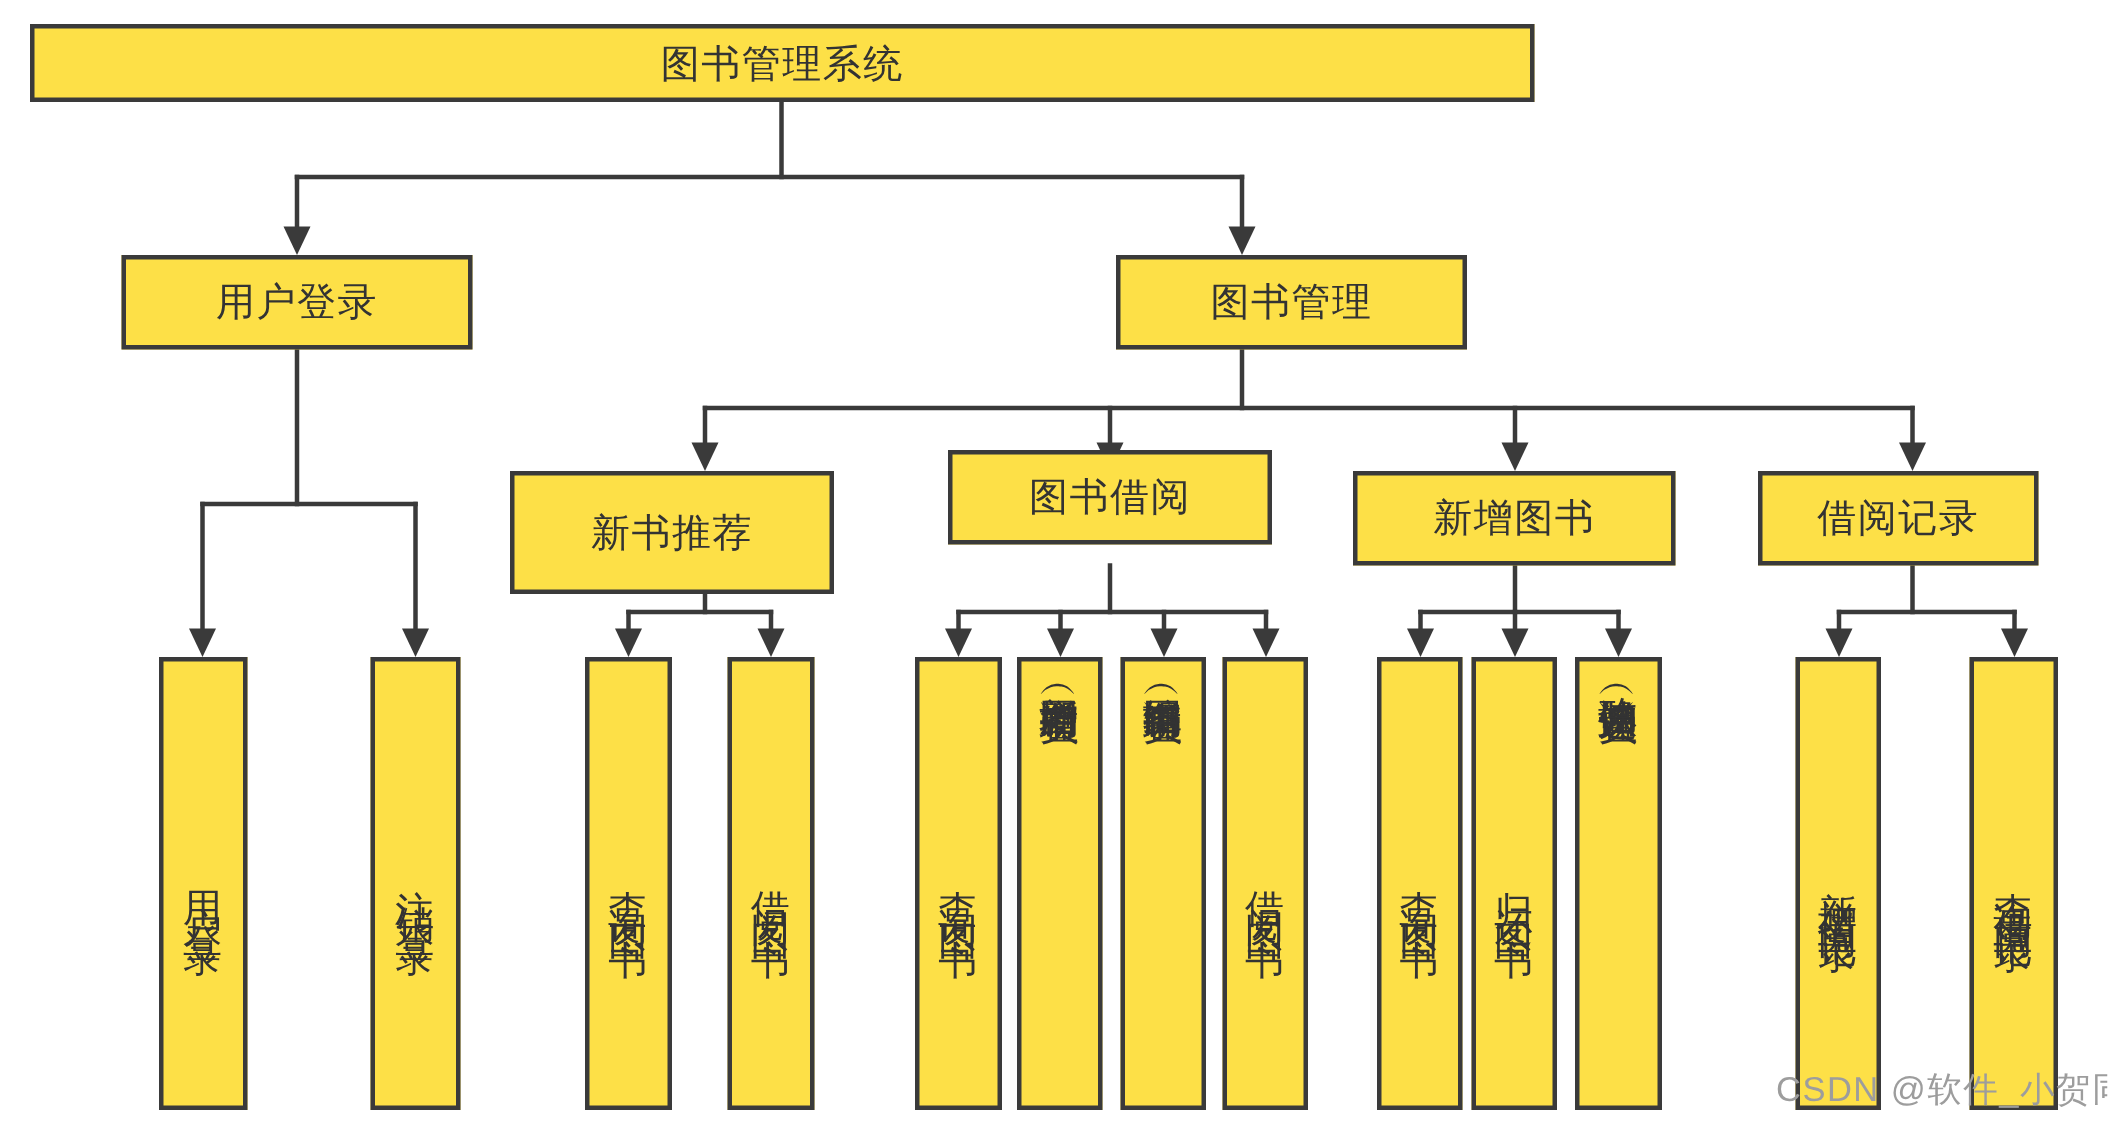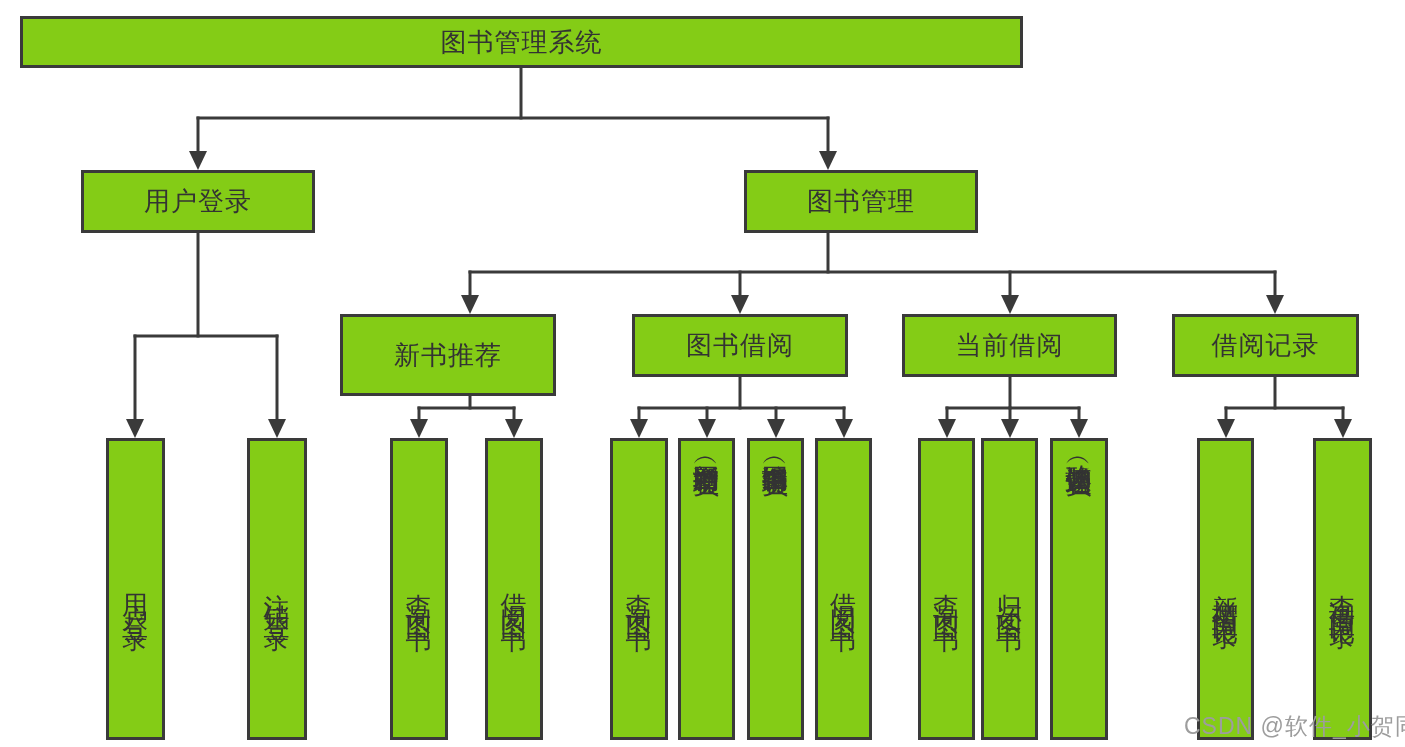--- a/index.html
+++ b/index.html
@@ -18,21 +18,21 @@
   #edges {
     position: absolute;
     left: 0; top: 0;
     width: 1405px;
     height: 747px;
     z-index: 1;
   }
   .node {
     position: absolute;
     box-sizing: border-box;
-    background: #84cc16;
+    background: #fde047;
     border: 3px solid #3a3a3a;
     display: flex;
     align-items: center;
     justify-content: center;
     z-index: 2;
     color: #333333;
   }
   .hnode span {
     font-size: 26px;
     letter-spacing: 1px;
@@ -126,25 +126,25 @@
   <div class="node hnode" style="left:81px; top:170px; width:234px; height:63px">
     <span>用户登录</span>
   </div>
   <div class="node hnode" style="left:744px; top:170px; width:234px; height:63px">
     <span>图书管理</span>
   </div>
 
   <div class="node hnode" style="left:340px; top:314px; width:216px; height:82px">
     <span>新书推荐</span>
   </div>
-  <div class="node hnode" style="left:632px; top:314px; width:216px; height:63px">
+  <div class="node hnode" style="left:632px; top:300px; width:216px; height:63px">
     <span>图书借阅</span>
   </div>
   <div class="node hnode" style="left:902px; top:314px; width:215px; height:63px">
-    <span>当前借阅</span>
+    <span>新增图书</span>
   </div>
   <div class="node hnode" style="left:1172px; top:314px; width:187px; height:63px">
     <span>借阅记录</span>
   </div>
 
   <div class="node leaf v4" style="left:106px; top:438px; width:59px; height:302px">
     <span>用户登录</span>
   </div>
   <div class="node leaf v4" style="left:247px; top:438px; width:60px; height:302px">
     <span>注销登录</span>

